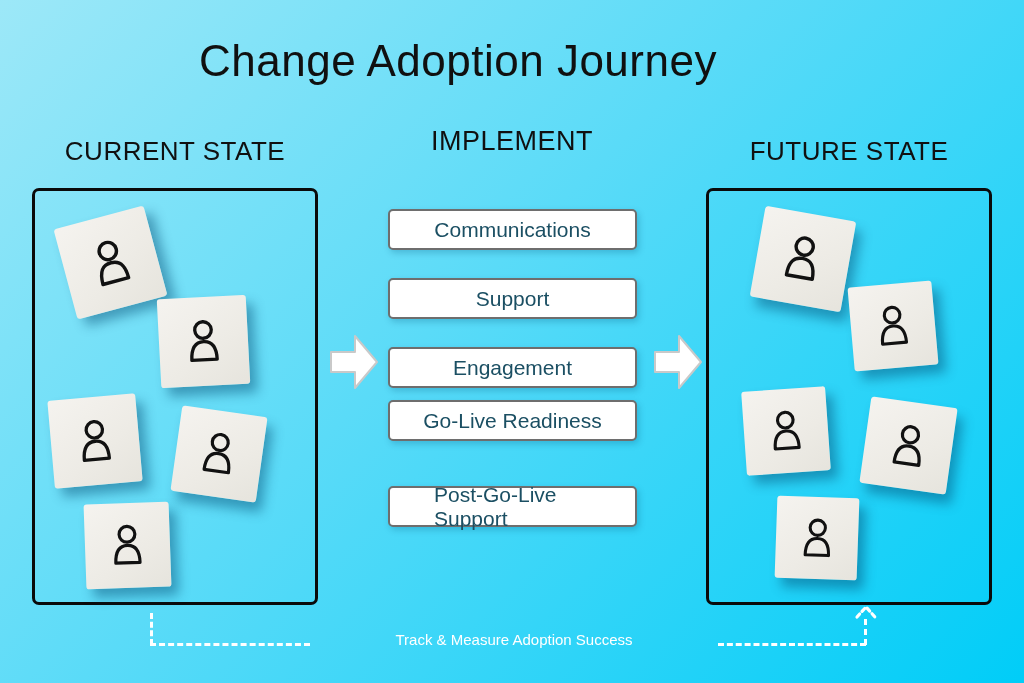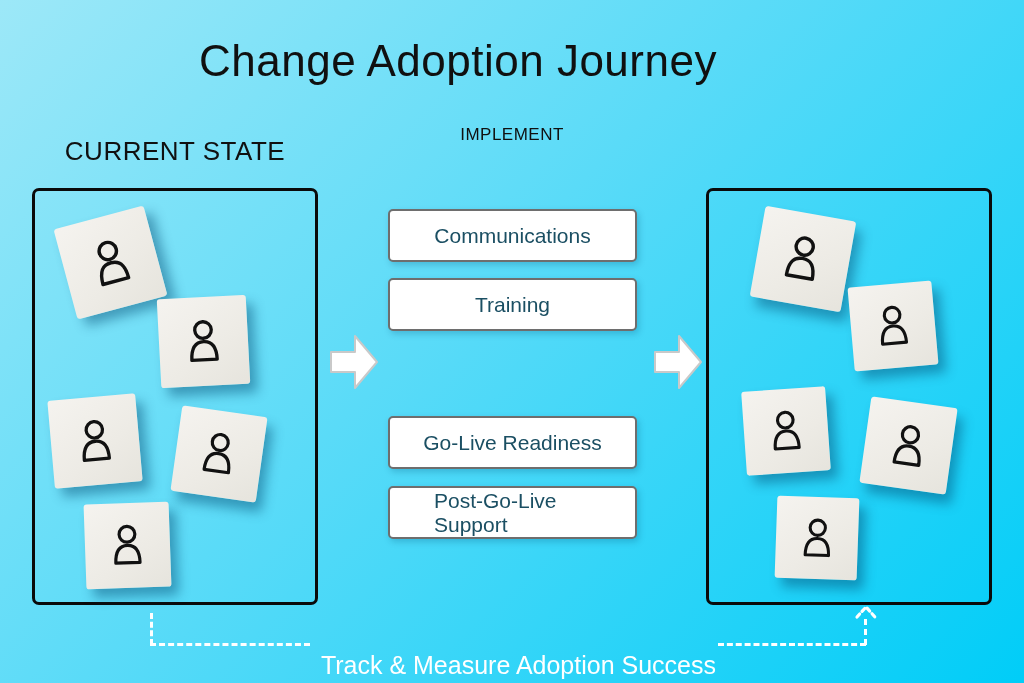--- a/index.html
+++ b/index.html
@@ -14,73 +14,74 @@
   }
   .title {
     position:absolute; top:36px; left:0; width:900px;
     text-align:center; font-size:44px; color:#101010; letter-spacing:.5px;margin-left:8px;
   }
   .col-header {
     position:absolute; text-align:center; color:#101010;
     font-size:26px; letter-spacing:.5px; line-height:1.2;
   }
   .hdr-current { left:32px; top:136px; width:286px; }
-  .hdr-implement { left:377px; top:125px; width:270px; font-size:17px; }
+  .hdr-implement { left:377px; top:125px; width:270px; font-size:27px; }
   .hdr-future { left:706px; top:136px; width:286px; }
 
   .state-box {
     position:absolute; top:188px; width:286px; height:417px;
     border:3px solid #0a0a0a; border-radius:7px;
   }
   .box-current { left:32px; }
   .box-future { left:706px; }
 
   .tile {
     position:absolute; border-radius:3px;
     background:linear-gradient(145deg, #f5f3ef 0%, #edebe5 60%, #e6e4dd 100%);
     box-shadow:7px 9px 12px rgba(0,70,110,.45);
     display:flex; align-items:center; justify-content:center;
   }
   .tile svg { width:62%; height:62%; }
 
   .step {
-    position:absolute; left:388px; width:249px; height:53px;
+    position:absolute; left:388px; width:249px; height:41px;
     background:#ffffff; border:2px solid #6e6e6e; border-radius:5px;
     display:flex; align-items:center; justify-content:center;
     font-size:21px; color:#1b4f63;
     box-shadow:2px 3px 6px rgba(0,80,120,.25);
   }
 
   .block-arrow { position:absolute; width:50px; height:62px; }
   .arrow-left { left:329px; top:331px; }
   .arrow-right { left:653px; top:331px; }
 
   .dash-h { position:absolute; border-top:3px dashed #ffffff; height:0; }
   .dash-v { position:absolute; border-left:3px dashed #ffffff; width:0; }
   .track-v-left  { left:150px; top:613px; height:32px; }
   .track-h-left  { left:150px; top:643px; width:160px; }
   .track-h-right { left:718px; top:643px; width:148px; }
   .track-v-right { left:864px; top:619px; height:26px; }
   .track-arrowhead { position:absolute; left:854px; top:604px; }
   .track-label {
-    position:absolute; left:312px; top:651px; width:404px;
-    text-align:right; color:#ffffff; font-size:25px;
+    position:absolute; left:312px; top:631px; width:404px;
+    text-align:center; color:#ffffff; font-size:15px;
   }
 </style>
 </head>
 <body>
 
 <div class="canvas">
 
   <div class="title">Change Adoption Journey</div>
 
   <div class="col-header hdr-current">CURRENT STATE</div>
   <div class="col-header hdr-implement">
     <div>IMPLEMENT</div>
   </div>
+  <div class="col-header hdr-future">FUTURE STATE</div>
 
   <div class="state-box box-current"></div>
 
   <div class="tile" style="left:64px; top:216px; width:93px; height:93px; transform:rotate(-15deg);">
     <svg viewBox="0 0 100 100">
       <circle cx="50" cy="29" r="15" fill="none" stroke="#111111" stroke-width="6"></circle>
       <path d="M27 83 C27 58 36 50 50 50 C64 50 73 58 73 83 Z" fill="none" stroke="#111111" stroke-width="6" stroke-linejoin="round"></path>
     </svg>
   </div>
   <div class="tile" style="left:159px; top:297px; width:89px; height:89px; transform:rotate(-3deg);">
@@ -102,22 +103,23 @@
     </svg>
   </div>
   <div class="tile" style="left:85px; top:503px; width:85px; height:85px; transform:rotate(-2deg);">
     <svg viewBox="0 0 100 100">
       <circle cx="50" cy="29" r="15" fill="none" stroke="#111111" stroke-width="6"></circle>
       <path d="M27 83 C27 58 36 50 50 50 C64 50 73 58 73 83 Z" fill="none" stroke="#111111" stroke-width="6" stroke-linejoin="round"></path>
     </svg>
   </div>
 
   <div class="step" style="top:209px;">Communications</div>
-  <div class="step" style="top:278px;">Training</div>
-  <div class="step" style="top:416px;">Go-Live Readiness</div>
+  <div class="step" style="top:278px;">Support</div>
+  <div class="step" style="top:347px;">Engagement</div>
+  <div class="step" style="top:400px;">Go-Live Readiness</div>
   <div class="step" style="top:486px;padding-left:44px;">Post-Go-Live Support</div>
 
   <div class="state-box box-future"></div>
 
   <div class="tile" style="left:757px; top:213px; width:92px; height:92px; transform:rotate(10deg);">
     <svg viewBox="0 0 100 100">
       <circle cx="50" cy="29" r="15" fill="none" stroke="#111111" stroke-width="6"></circle>
       <path d="M27 83 C27 58 36 50 50 50 C64 50 73 58 73 83 Z" fill="none" stroke="#111111" stroke-width="6" stroke-linejoin="round"></path>
     </svg>
   </div>

